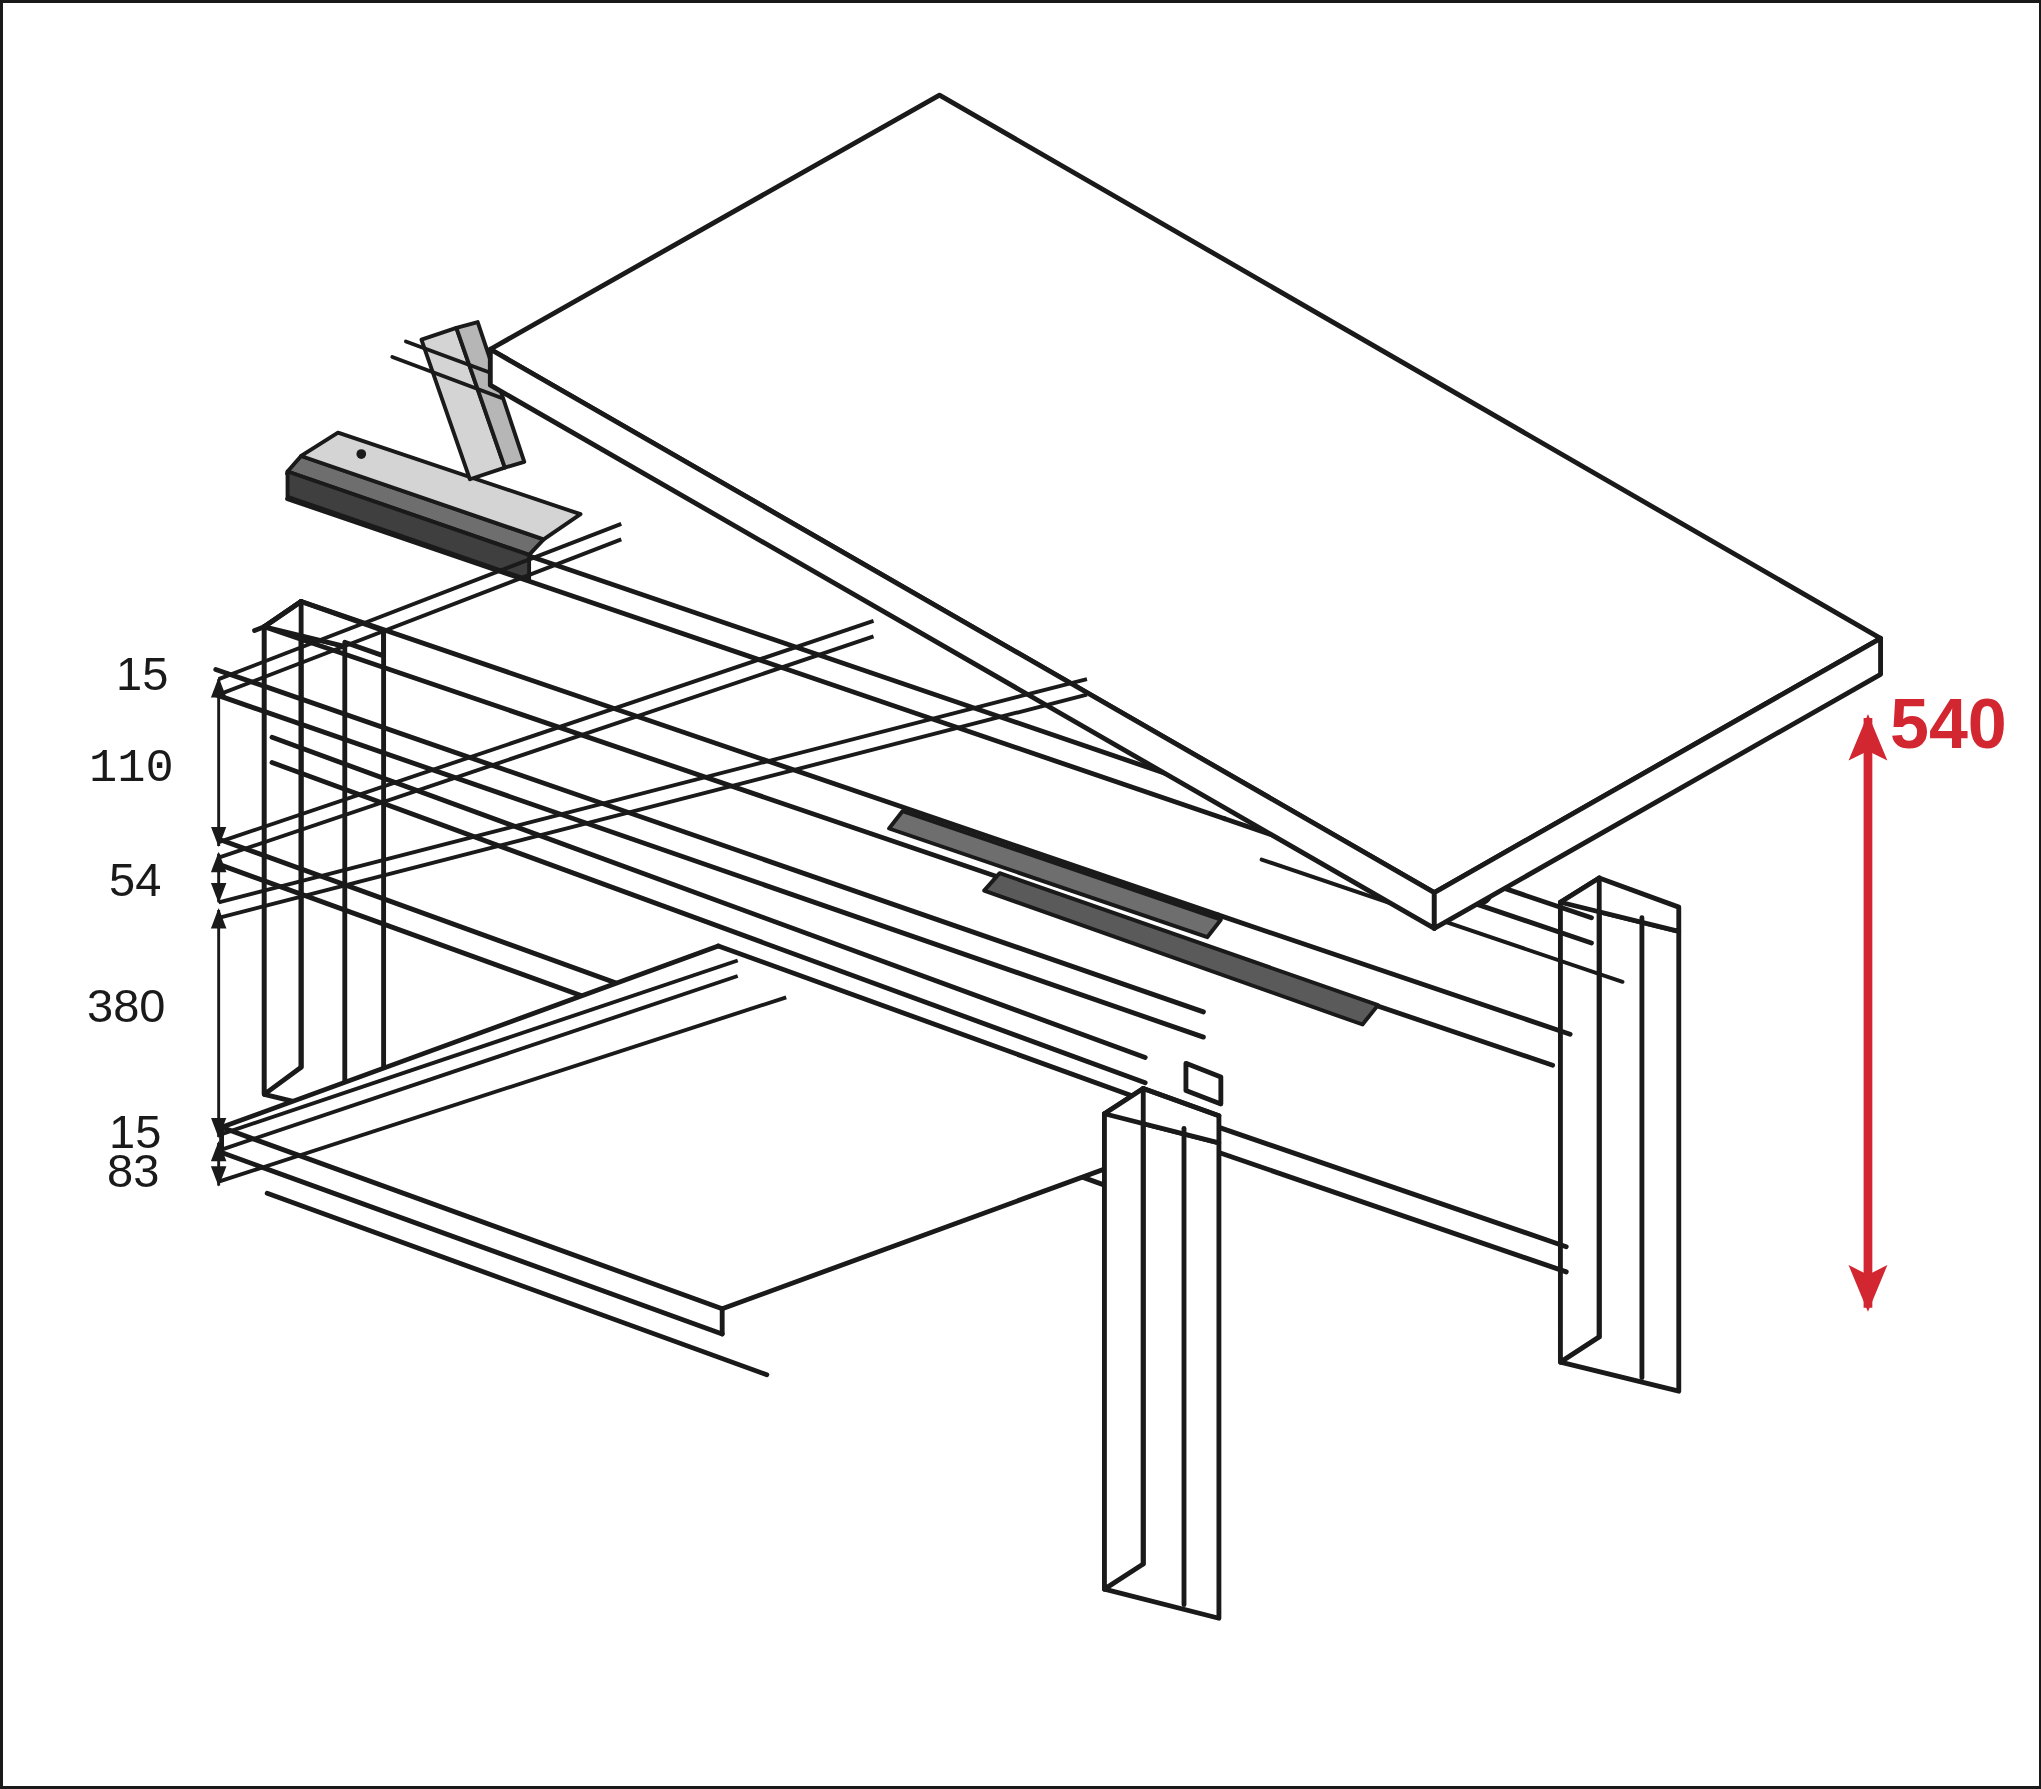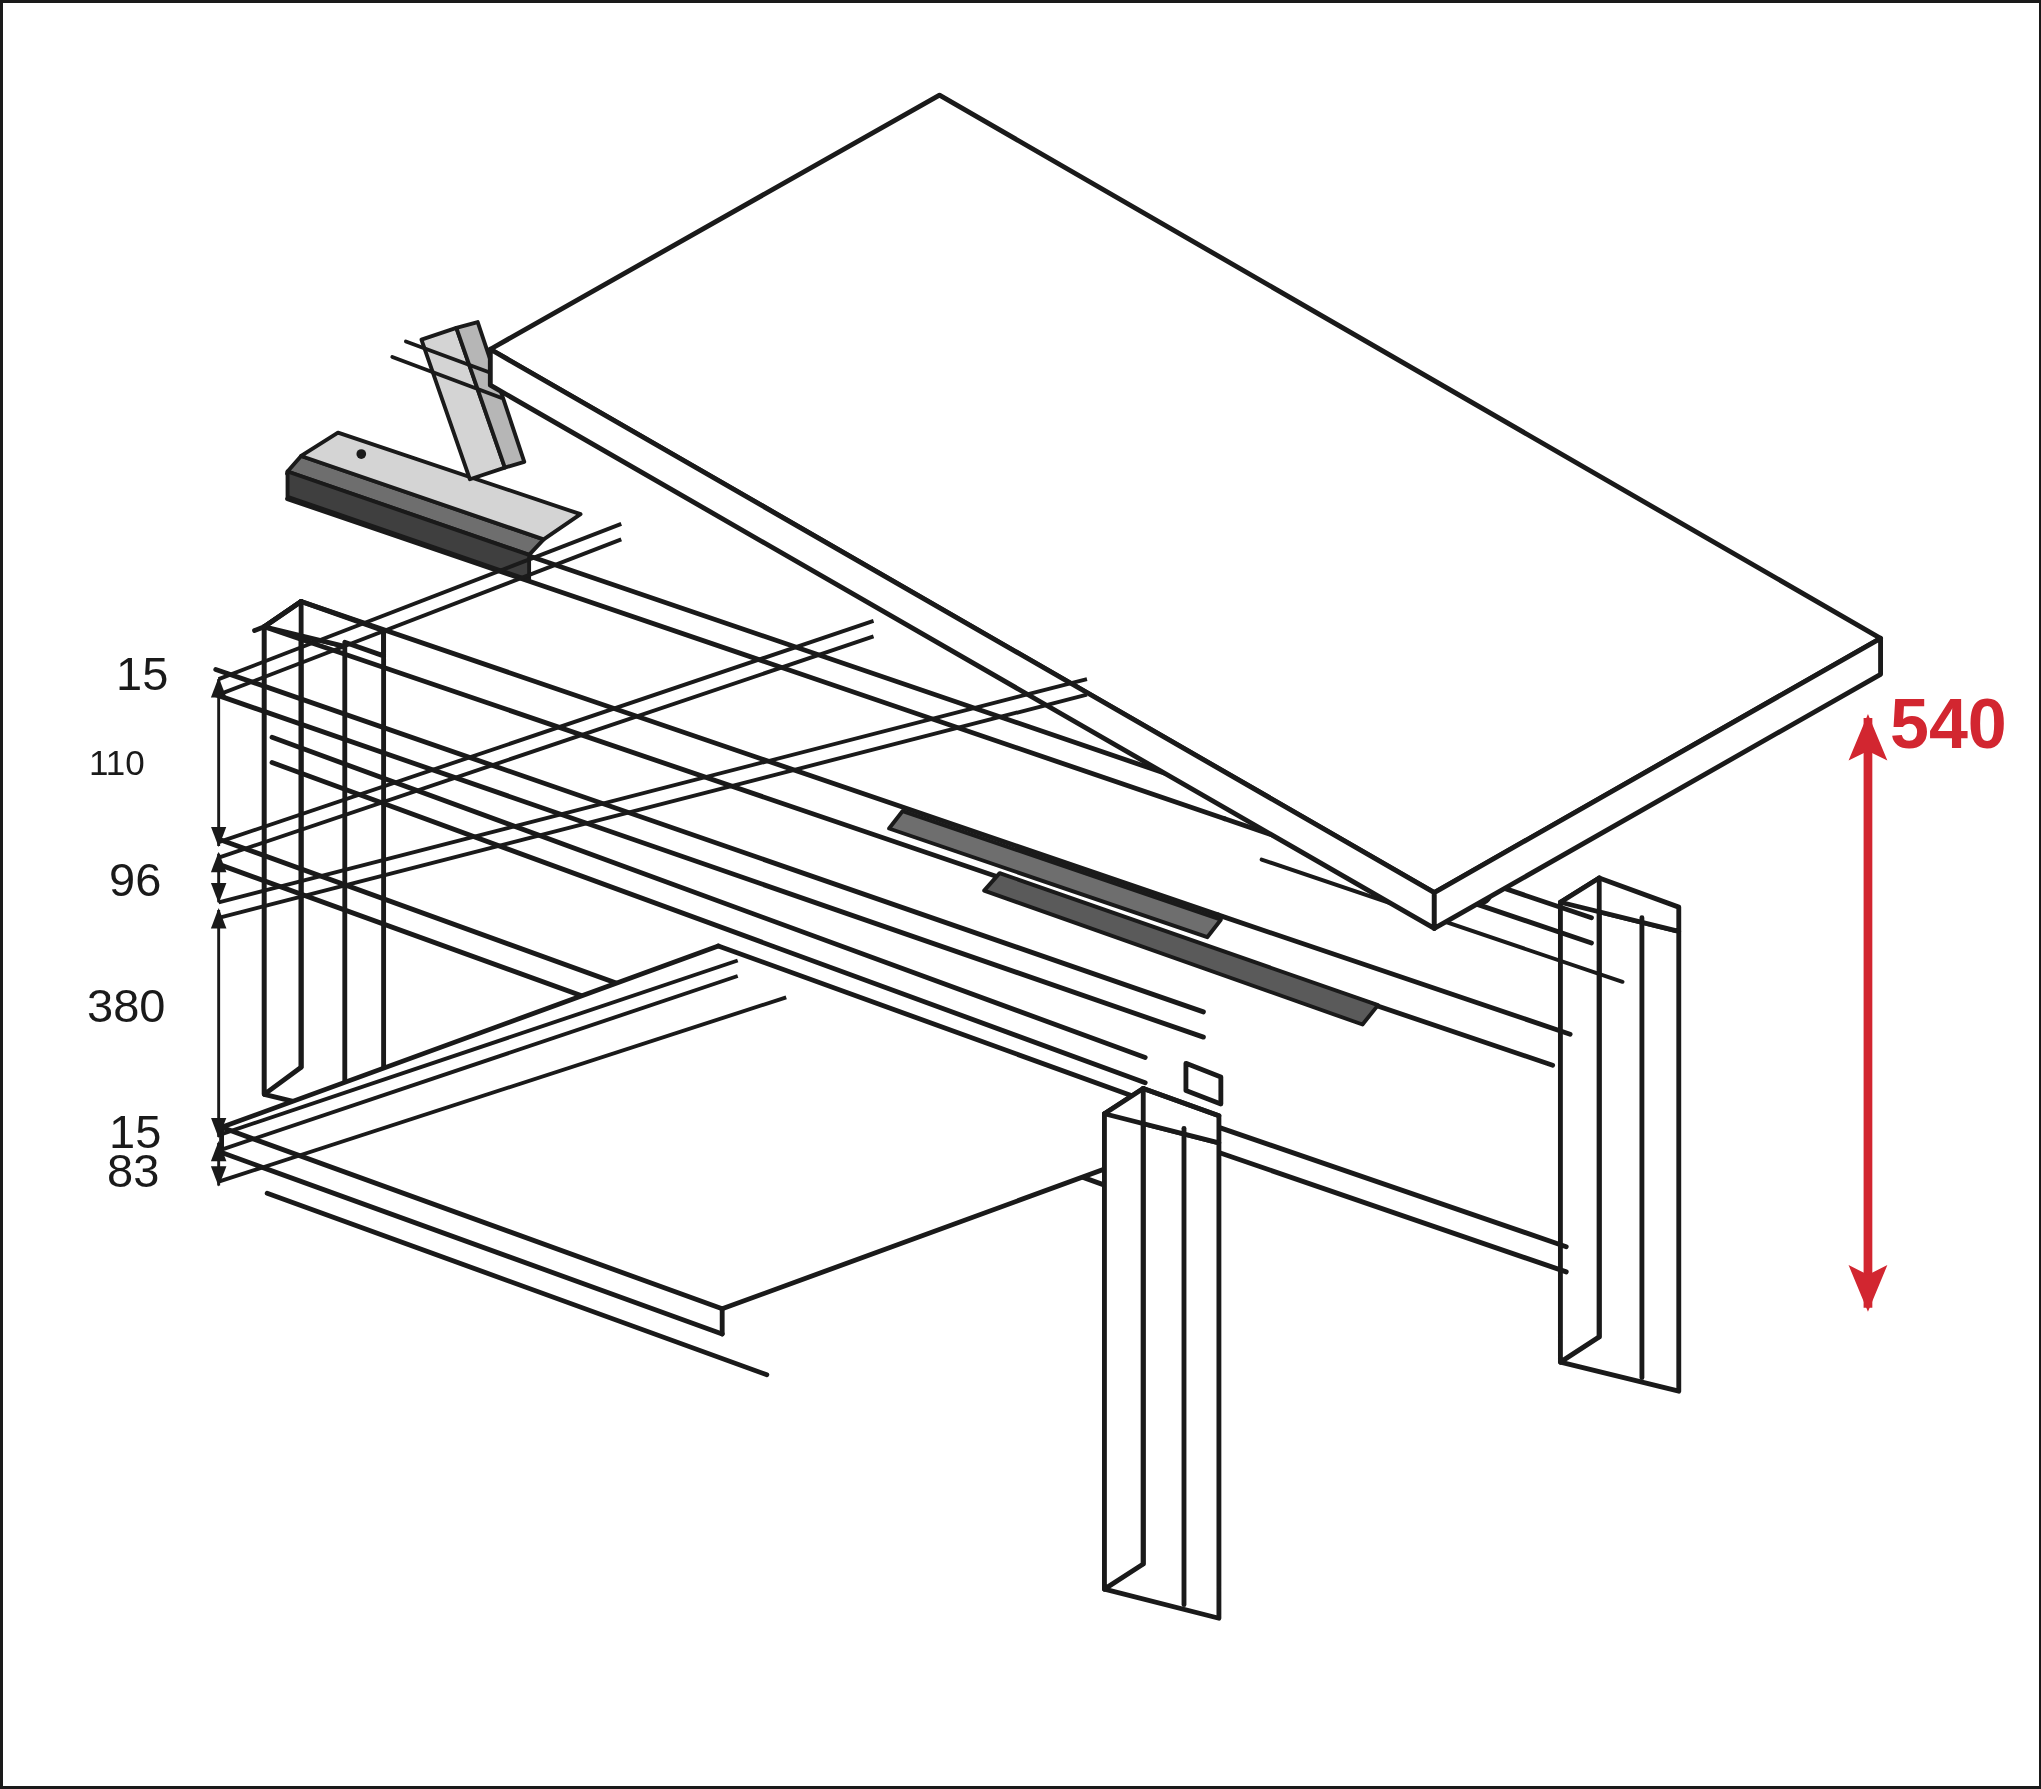--- a/index.html
+++ b/index.html
@@ -237,23 +237,23 @@
     </g>
 
     <g>
       <line x1="1925" y1="740" x2="1925" y2="1348" stroke="#d22630" stroke-width="9" marker-start="url(#redUp)" marker-end="url(#redDown)"></line>
     </g>
 
   </svg>
 
   <div class="dimlabel" style="left:116px; top:650px; font-size:47px;">15</div>
 
-  <div class="dimlabel" style="left:89px; top:745px; font-size:35px;">110</div>
-
-  <div class="dimlabel" style="left:109px; top:856px; font-size:47px;">96</div>
+  <div class="dimlabel" style="left:89px; top:745px; font-size:47px;font-family:Liberation Mono, monospace;">110</div>
+
+  <div class="dimlabel" style="left:109px; top:856px; font-size:47px;">54</div>
 
   <div class="dimlabel" style="left:87px; top:982px; font-size:47px;">380</div>
 
   <div class="dimlabel" style="left:109px; top:1108px; font-size:47px;">15</div>
 
   <div class="dimlabel" style="left:107px; top:1147px; font-size:47px;">83</div>
 
   <div class="dimlabel red" style="left:1890px; top:689px; font-size:70px; font-weight:700;">540</div>
 
   <div id="frame"></div>

